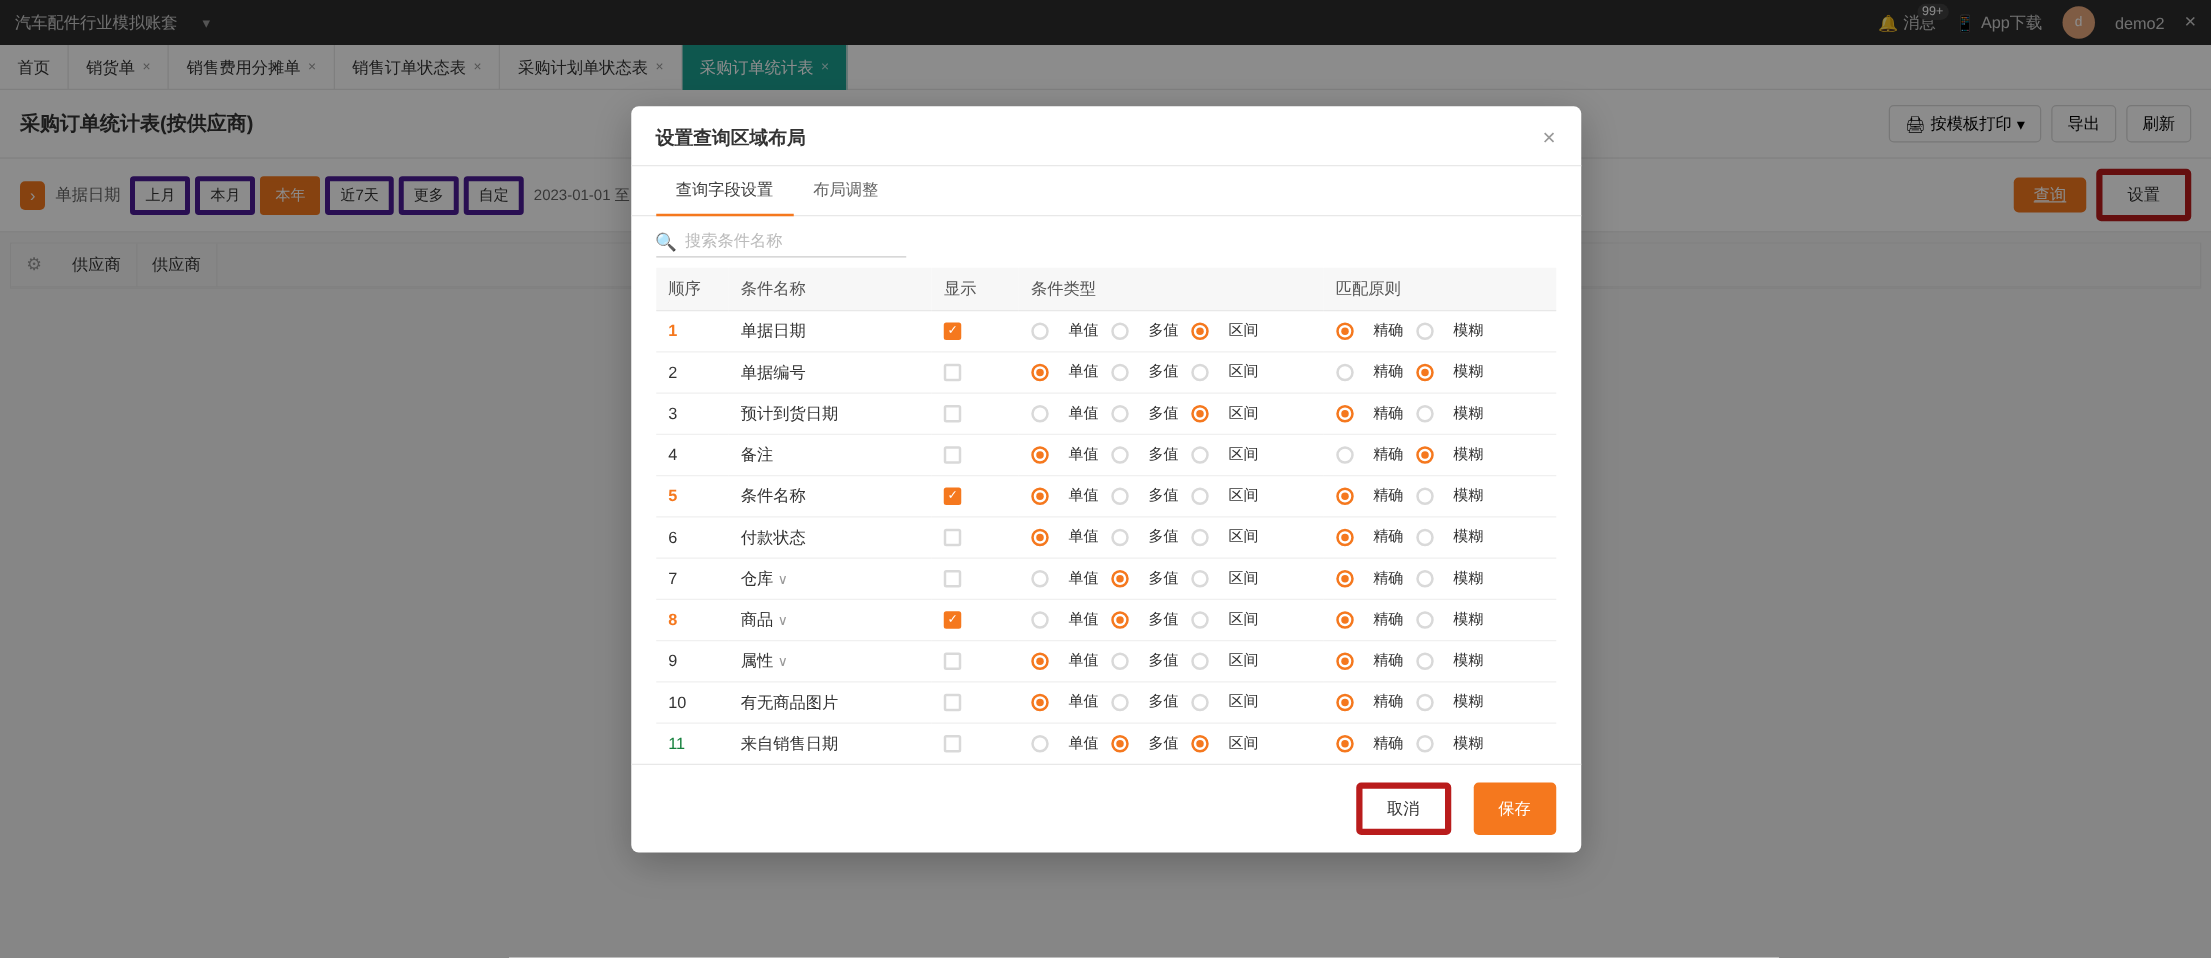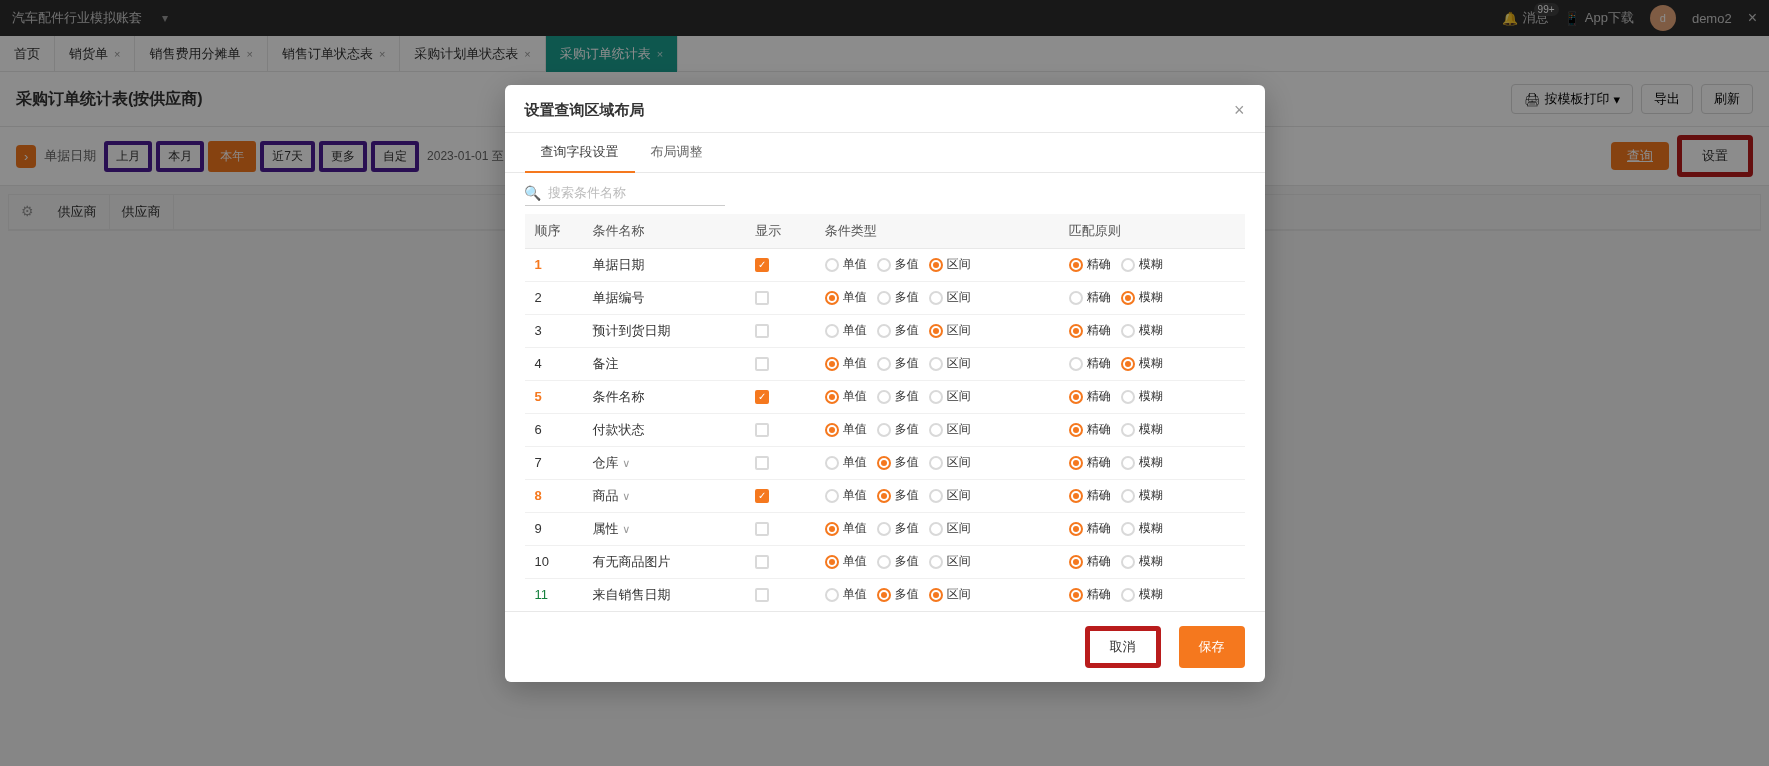--- a/index.html
+++ b/index.html
@@ -212,21 +212,21 @@
     .dialog-table tr:last-child td { border-bottom: none; }
 
     .col-order { width: 50px; color: #f5781e; font-weight: 600; }
     .col-name { width: 140px; }
     .col-show { width: 60px; text-align: center; }
     .col-type { width: 210px; }
     .col-match { width: 160px; }
 
     
     .radio-group { display: flex; align-items: center; gap: 10px; }
-    .radio-item { display: flex; align-items: center; gap: 4px; cursor: pointer; white-space: nowrap; text-align: right; }
+    .radio-item { display: flex; align-items: center; gap: 16px; cursor: pointer; white-space: nowrap; text-align: right; }
     .radio-circle {
       width: 14px; height: 14px; border-radius: 50%;
       border: 2px solid #d9d9d9;
       display: flex; align-items: center; justify-content: center;
       flex-shrink: 0;
     }
     .radio-circle.checked { border-color: #f5781e; }
     .radio-circle.checked::after {
       content: '';
       width: 6px; height: 6px;

